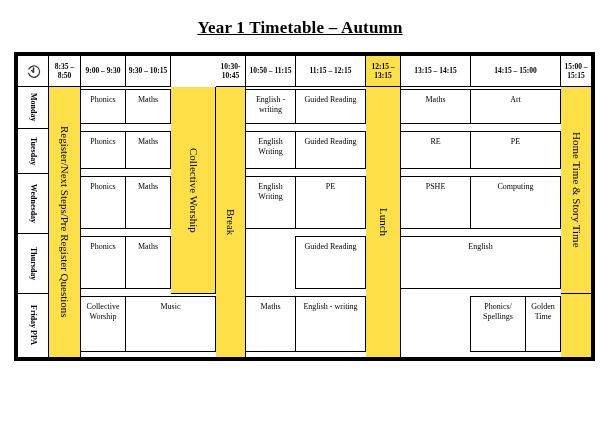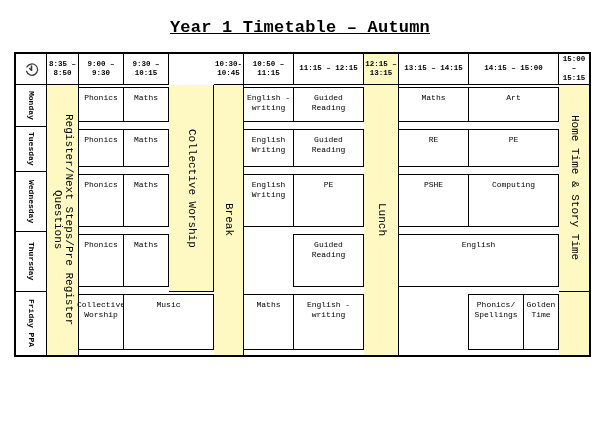--- a/index.html
+++ b/index.html
@@ -1,36 +1,36 @@
 <!DOCTYPE html>
 <html><head>
 <meta charset="utf-8">
 <style>
   * { margin:0; padding:0; box-sizing:border-box; }
   html,body { background:#fff; }
   .page {
     position:relative; width:600px; height:424px; background:#ffffff;
-    font-family:Liberation Mono, monospace; color:#000; overflow:hidden;
+    font-family:Liberation Serif, serif; color:#000; overflow:hidden;
   }
   .title {
     position:absolute; top:18px; left:0; width:100%;
     text-align:center; font-size:17px; font-weight:bold;
     text-decoration:underline; letter-spacing:0.2px;
   }
   .tbl {
     position:absolute; left:14px; top:52px;
     display:grid;
     grid-template-columns:31px 32px 45px 45px 45px 30px 50px 70px 35px 70px 55px 35px 30px;
     grid-template-rows:31px 42px 45px 60px 60px 63px;
-    border:2px solid #000000;
+    border:4px solid #000000;
   }
   .cell { border-right:1px solid #000; border-bottom:1px solid #000; }
   .nbr { border-right:none; }
   .nbb { border-bottom:none; }
-  .band { background:#fef9c3; }
+  .band { background:#fde047; }
   .hcell {
     font-size:7.5px; font-weight:bold; line-height:1.25; text-align:center;
     display:flex; flex-direction:column; align-items:center; justify-content:center;
     padding:1px;
   }
   .day {
     writing-mode:vertical-rl; font-size:8px; font-weight:bold; text-align:center;
     display:flex; align-items:center; justify-content:center; background:#fff;
   }
   .vlabel {

